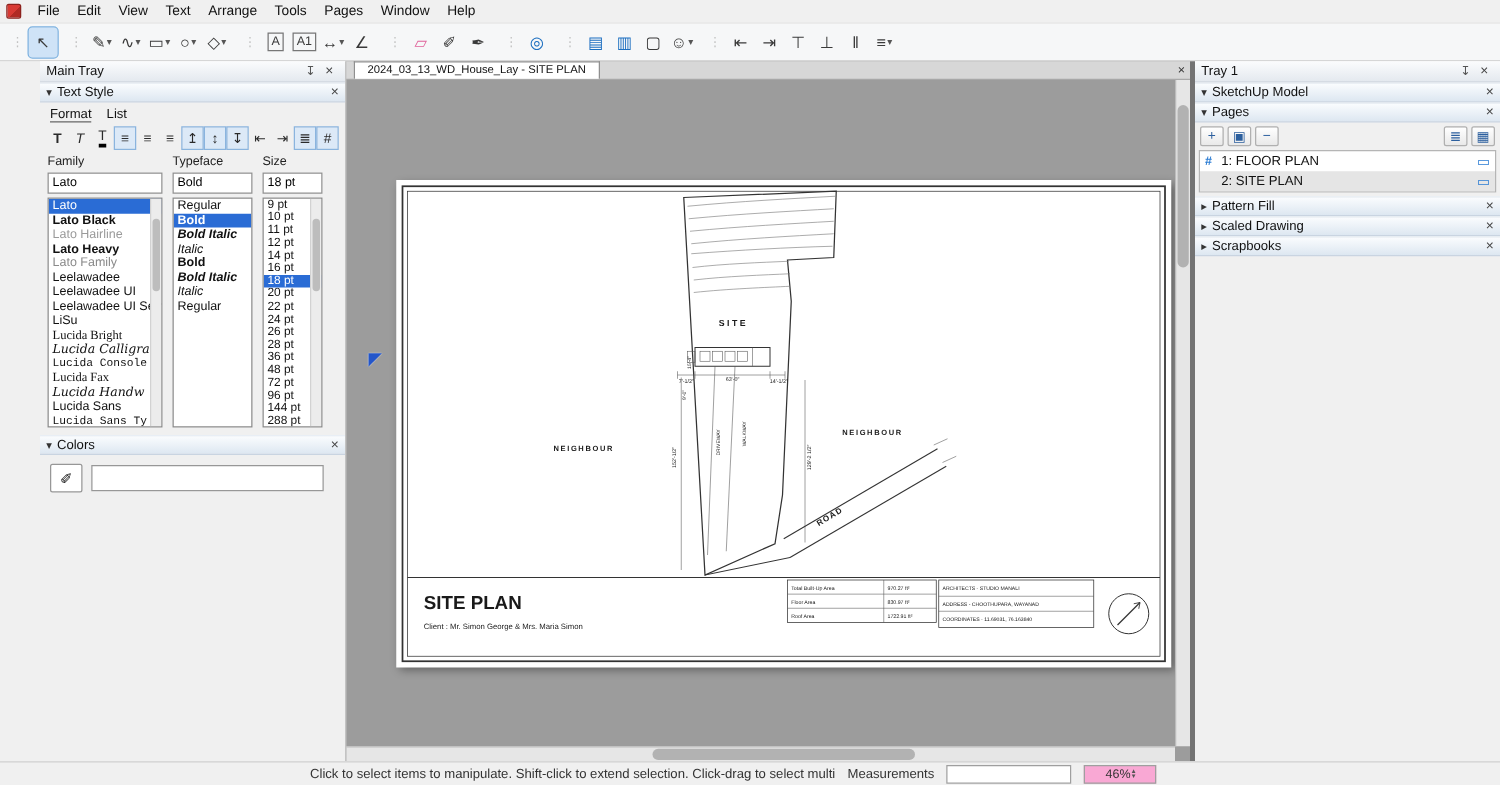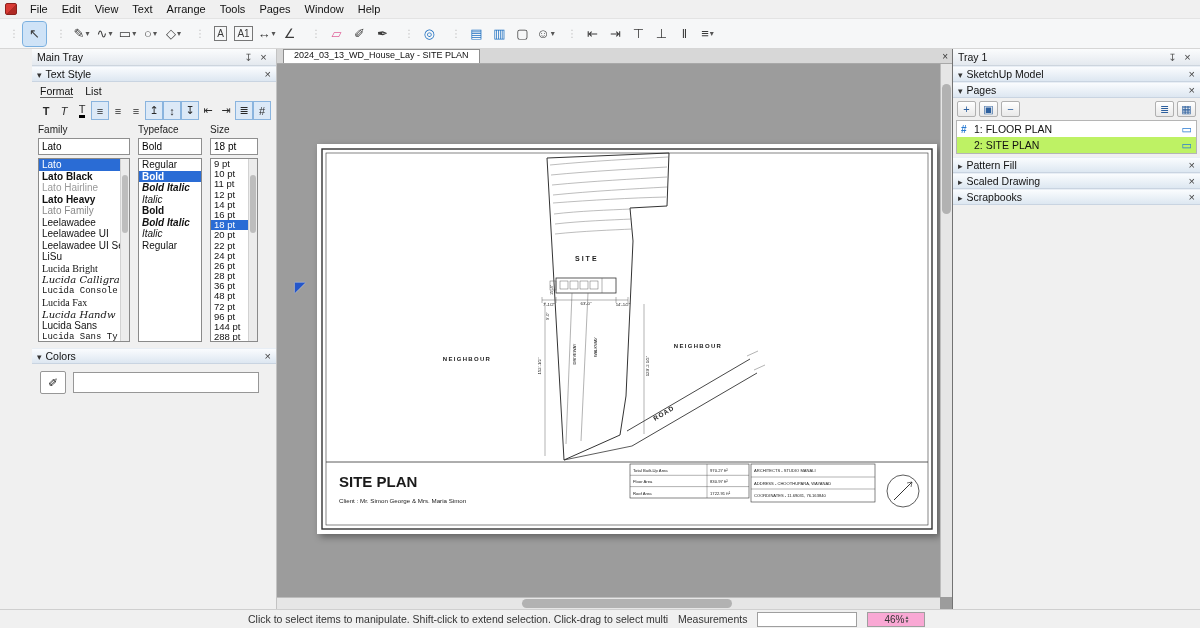--- a/index.html
+++ b/index.html
@@ -105,28 +105,28 @@
   .t-neigh { font-size:6px; font-weight:bold; letter-spacing:1.3px; }
   .t-road { font-size:6.5px; font-weight:bold; letter-spacing:1px; }
   .t-dim { font-size:4.3px; }
   .t-tiny { font-size:4px; }
   .t-title { font-size:15px; font-weight:bold; }
   .t-client { font-size:6.2px; }
   .t-cell { font-size:4.2px; }
   .t-arch { font-size:4.1px; }
 
   
-  .tray-right { width:248px; border-left:1px solid #737373; }
+  .tray-right { width:248px; border-left:4px solid #737373; }
   .ptoolbar { display:flex; align-items:center; gap:3px; padding:3px 4px; }
   .pbtn { width:19px; height:16px; border:1px solid #b0b0b0; background:linear-gradient(#ffffff,#e9e9e9);
           display:flex; align-items:center; justify-content:center; font-size:11px; color:#2c5f9e; border-radius:2px; }
   .pspacer { flex:1; }
   .pages-list { background:#fff; border:1px solid #b5b5b5; margin:0 3px 3px; }
   .pagerow { height:16px; display:flex; align-items:center; gap:3px; padding:0 4px; font-size:10.5px; }
-  .pagerow.selected { background:#bef264; }
+  .pagerow.selected { background:#e5e5e5; }
   .pagerow .pprefix { width:10px; color:#2b7cd3; font-weight:bold; font-size:10px; }
   .pagerow .ilabel { flex:1; white-space:nowrap; overflow:hidden; }
   .pagerow .trail { color:#2b7cd3; font-size:11px; }
 
   
   .statusbar { height:19px; display:flex; align-items:center; gap:10px; background:#f0f0f0;
                border-top:1px solid #cfcfcf; padding:0 8px; font-size:10.5px; color:#333; }
   .hint { margin-left:240px; white-space:nowrap; overflow:hidden; max-width:420px; }
   .minput { width:100px; height:15px; border:1px solid #9f9f9f; background:#fff; }
   .zoom { width:58px; height:15px; border:1px solid #9f9f9f; background:#f9a8d4; display:flex; align-items:center;

